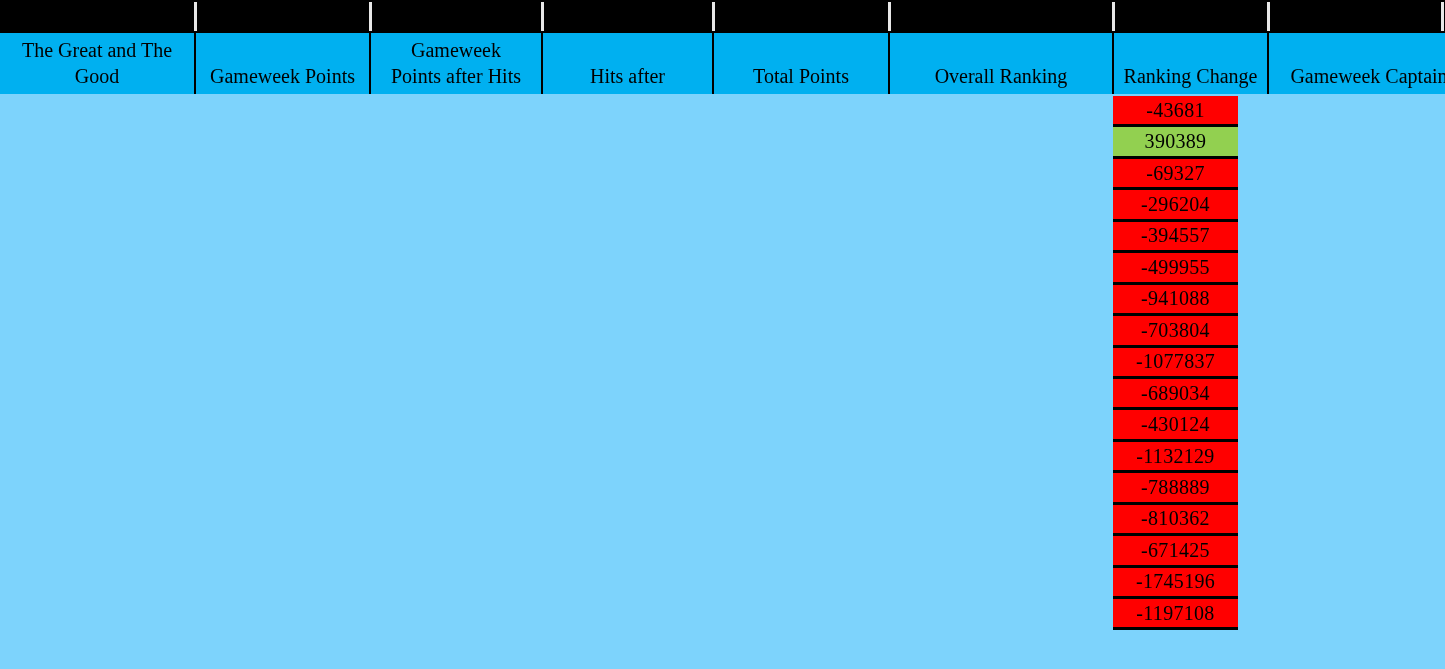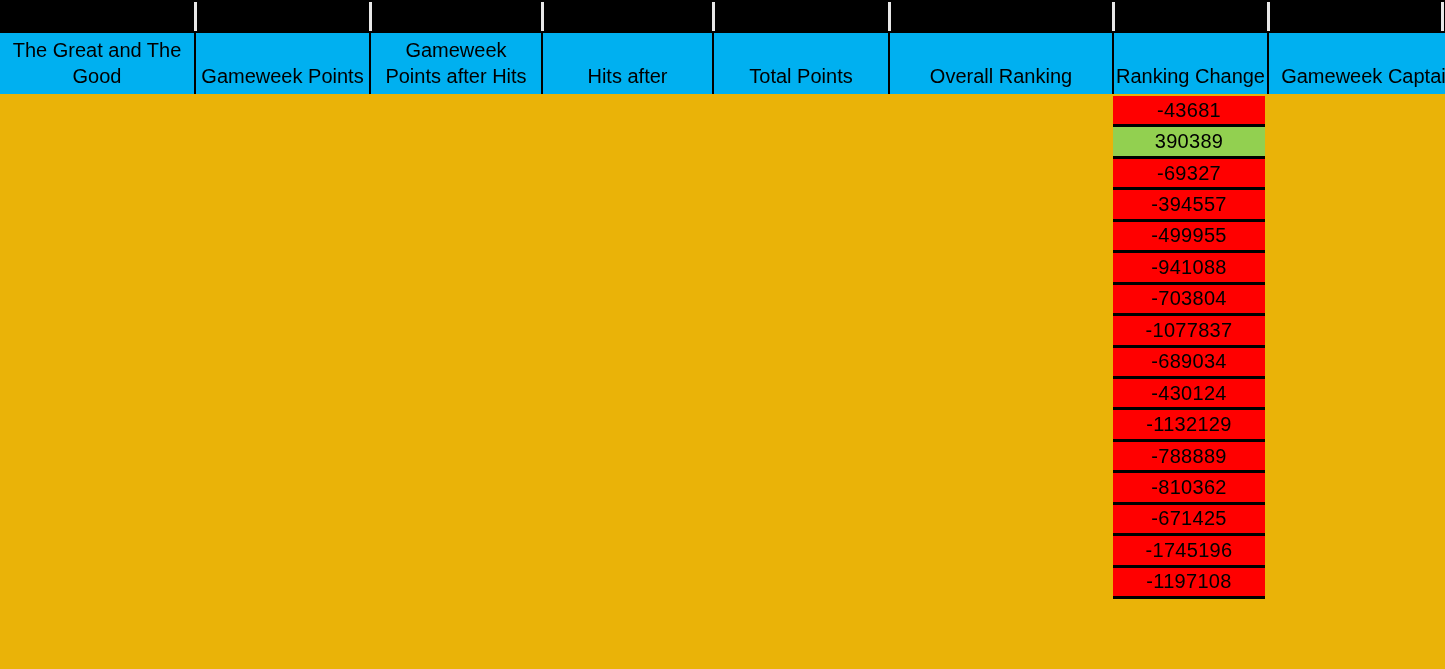--- a/index.html
+++ b/index.html
@@ -4,23 +4,23 @@
 <style>
   html, body {
     margin: 0;
     padding: 0;
     background: #000;
   }
   .sheet {
     position: relative;
     width: 1445px;
     height: 669px;
-    background: #eab308;
+    background: #7dd3fc;
     overflow: hidden;
-    font-family: Liberation Sans, sans-serif;
+    font-family: Liberation Serif, serif;
     color: #000;
   }
   
   .top-row {
     position: absolute;
     left: 0; top: 0;
     width: 1445px; height: 33px;
     background: #000;
   }
   .sep {
@@ -52,21 +52,21 @@
     white-space: nowrap;
     overflow: hidden;
   }
   .hcell.wrap { white-space: pre-line; }
   .hcell:last-child { border-right: none; }
   
   .rank-col {
     position: absolute;
     left: 1113px;
     top: 96px;
-    width: 152px;
+    width: 125px;
   }
   .rank-cell {
     height: 31.45px;
     box-sizing: border-box;
     border-bottom: 3px solid var(--grid, #000);
     display: flex;
     align-items: center;
     justify-content: center;
     font-size: 20px;
     letter-spacing: 0.3px;
@@ -100,20 +100,21 @@
     <div class="hcell">Total Points</div>
     <div class="hcell">Overall Ranking</div>
     <div class="hcell">Ranking Change</div>
     <div class="hcell">Gameweek Captain</div>
   </div>
 
   <div class="rank-col">
       <div class="rank-cell down">-43681</div>
       <div class="rank-cell up">390389</div>
       <div class="rank-cell down">-69327</div>
+      <div class="rank-cell down">-296204</div>
       <div class="rank-cell down">-394557</div>
       <div class="rank-cell down">-499955</div>
       <div class="rank-cell down">-941088</div>
       <div class="rank-cell down">-703804</div>
       <div class="rank-cell down">-1077837</div>
       <div class="rank-cell down">-689034</div>
       <div class="rank-cell down">-430124</div>
       <div class="rank-cell down">-1132129</div>
       <div class="rank-cell down">-788889</div>
       <div class="rank-cell down">-810362</div>

